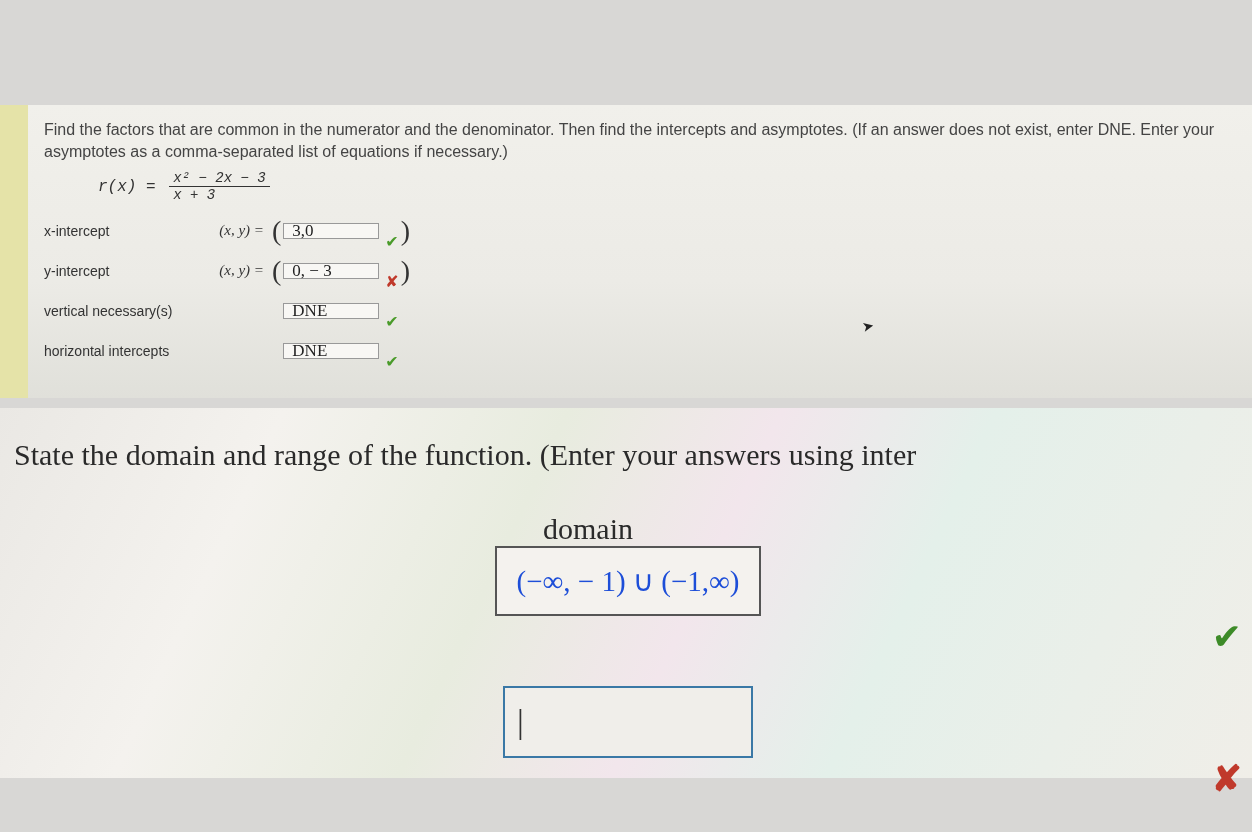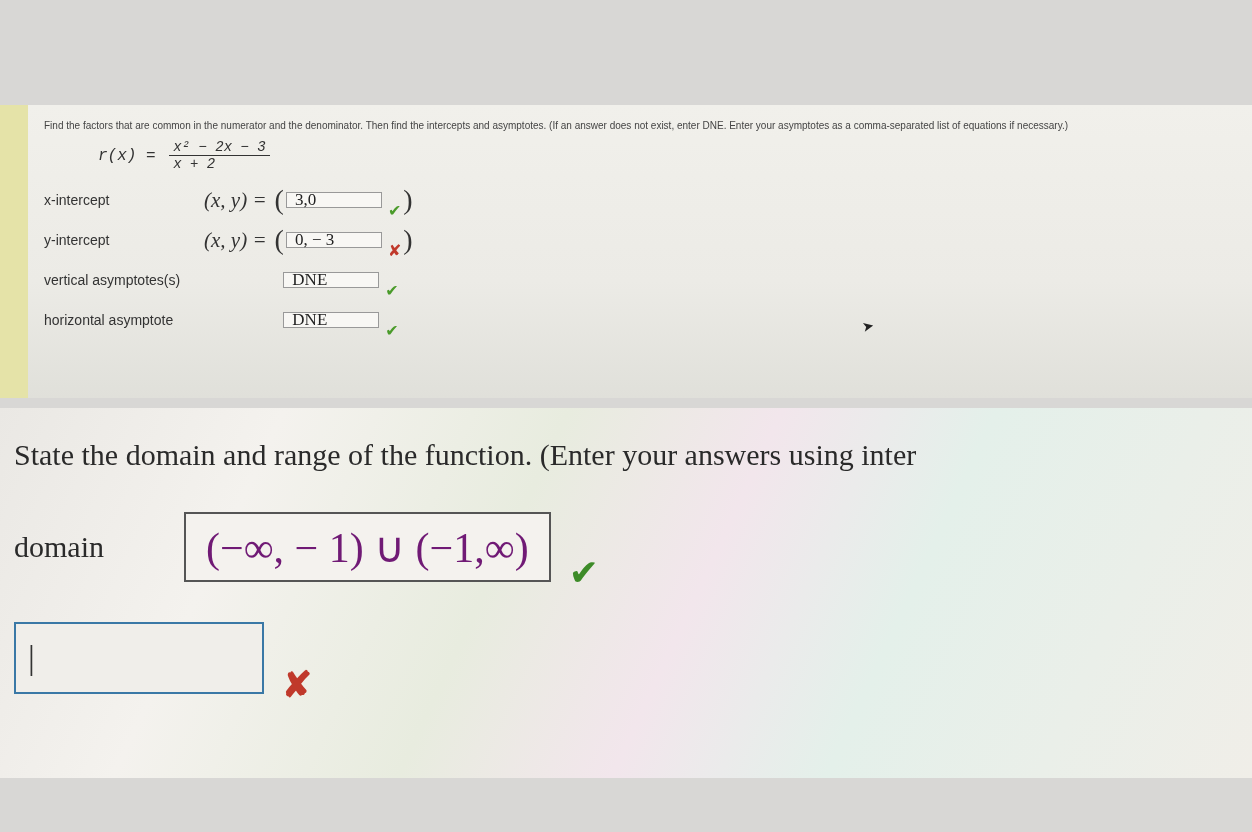--- a/index.html
+++ b/index.html
@@ -18,21 +18,21 @@
     top: 105px;
     left: 0;
     right: 0;
     height: 293px;
     background: linear-gradient(180deg, #f1f0eb 0%, #ecebe6 60%, #e0e0da 100%);
     border-left: 28px solid #e5e3a8;
     padding: 14px 16px 10px 16px;
     color: #333;
   }
   .instructions {
-    font-size: 10px;
+    font-size: 16px;
     color: #444;
     line-height: 1.4;
     margin-bottom: 6px;
   }
   .formula {
     margin: 6px 0 14px 54px;
     font-family: Liberation Mono, monospace;
     font-style: italic;
     font-size: 16px;
     color: #333;
@@ -60,21 +60,21 @@
     margin: 12px 0;
   }
   .row-label {
     width: 160px;
     font-size: 14px;
     color: #333;
   }
   .xy-prefix {
     font-family: "Times New Roman", serif;
     font-style: italic;
-    font-size: 21px;
+    font-size: 15px;
     margin-right: 6px;
     color: #333;
     min-width: 60px;
     text-align: right;
   }
   .paren {
     font-family: "Times New Roman", serif;
     font-size: 28px;
     color: #333;
     line-height: 1;
@@ -115,34 +115,35 @@
     font-family: "Times New Roman", serif;
     font-size: 30px;
     color: #2a2a2a;
     margin-bottom: 40px;
     white-space: nowrap;
   }
   .row2 {
     display: flex;
     align-items: center;
     margin: 22px 0;
+    flex-direction: column;
   }
   .row2-label {
     width: 170px;
     font-family: "Times New Roman", serif;
     font-size: 30px;
     color: #2a2a2a;
   }
   .big-box {
     border: 2px solid #555;
     background: #f4f2ee;
     padding: 8px 20px;
     font-family: "Times New Roman", serif;
-    font-size: 42px;
-    color: #701a75;
+    font-size: 29px;
+    color: #1d4ed8;
     min-height: 70px;
     display: flex;
     align-items: center;
   }
   .small-box {
     border: 2px solid #3a78a6;
     background: #f0eeea;
     width: 250px;
     height: 72px;
     padding: 6px 12px;
@@ -172,21 +173,21 @@
 </head>
 <body>
 
 <div class="panel1">
   <div class="instructions">Find the factors that are common in the numerator and the denominator. Then find the intercepts and asymptotes. (If an answer does not exist, enter DNE. Enter your asymptotes as a comma-separated list of equations if necessary.)</div>
 
   <div class="formula">
     <span>r(x) =</span>
     <span class="frac">
       <span class="num">x² − 2x − 3</span>
-      <span class="den">x + 2</span>
+      <span class="den">x + 3</span>
     </span>
   </div>
 
   <div class="row">
     <div class="row-label">x-intercept</div>
     <div class="xy-prefix">(x, y)  =</div>
     <span class="paren">(</span>
     <div class="answer-box">3,0</div>
     <span class="mark correct">✔</span>
     <span class="paren">)</span>
@@ -195,29 +196,29 @@
   <div class="row">
     <div class="row-label">y-intercept</div>
     <div class="xy-prefix">(x, y)  =</div>
     <span class="paren">(</span>
     <div class="answer-box">0, − 3</div>
     <span class="mark wrong">✘</span>
     <span class="paren">)</span>
   </div>
 
   <div class="row">
-    <div class="row-label">vertical asymptotes(s)</div>
+    <div class="row-label">vertical necessary(s)</div>
     <div class="xy-prefix"></div>
     <span class="paren" style="visibility:hidden">(</span>
     <div class="answer-box">DNE</div>
     <span class="mark correct">✔</span>
   </div>
 
   <div class="row">
-    <div class="row-label">horizontal asymptote</div>
+    <div class="row-label">horizontal intercepts</div>
     <div class="xy-prefix"></div>
     <span class="paren" style="visibility:hidden">(</span>
     <div class="answer-box">DNE</div>
     <span class="mark correct">✔</span>
   </div>
 </div>
 
 <span class="cursor-icon">➤</span>
 
 <div class="panel2">

